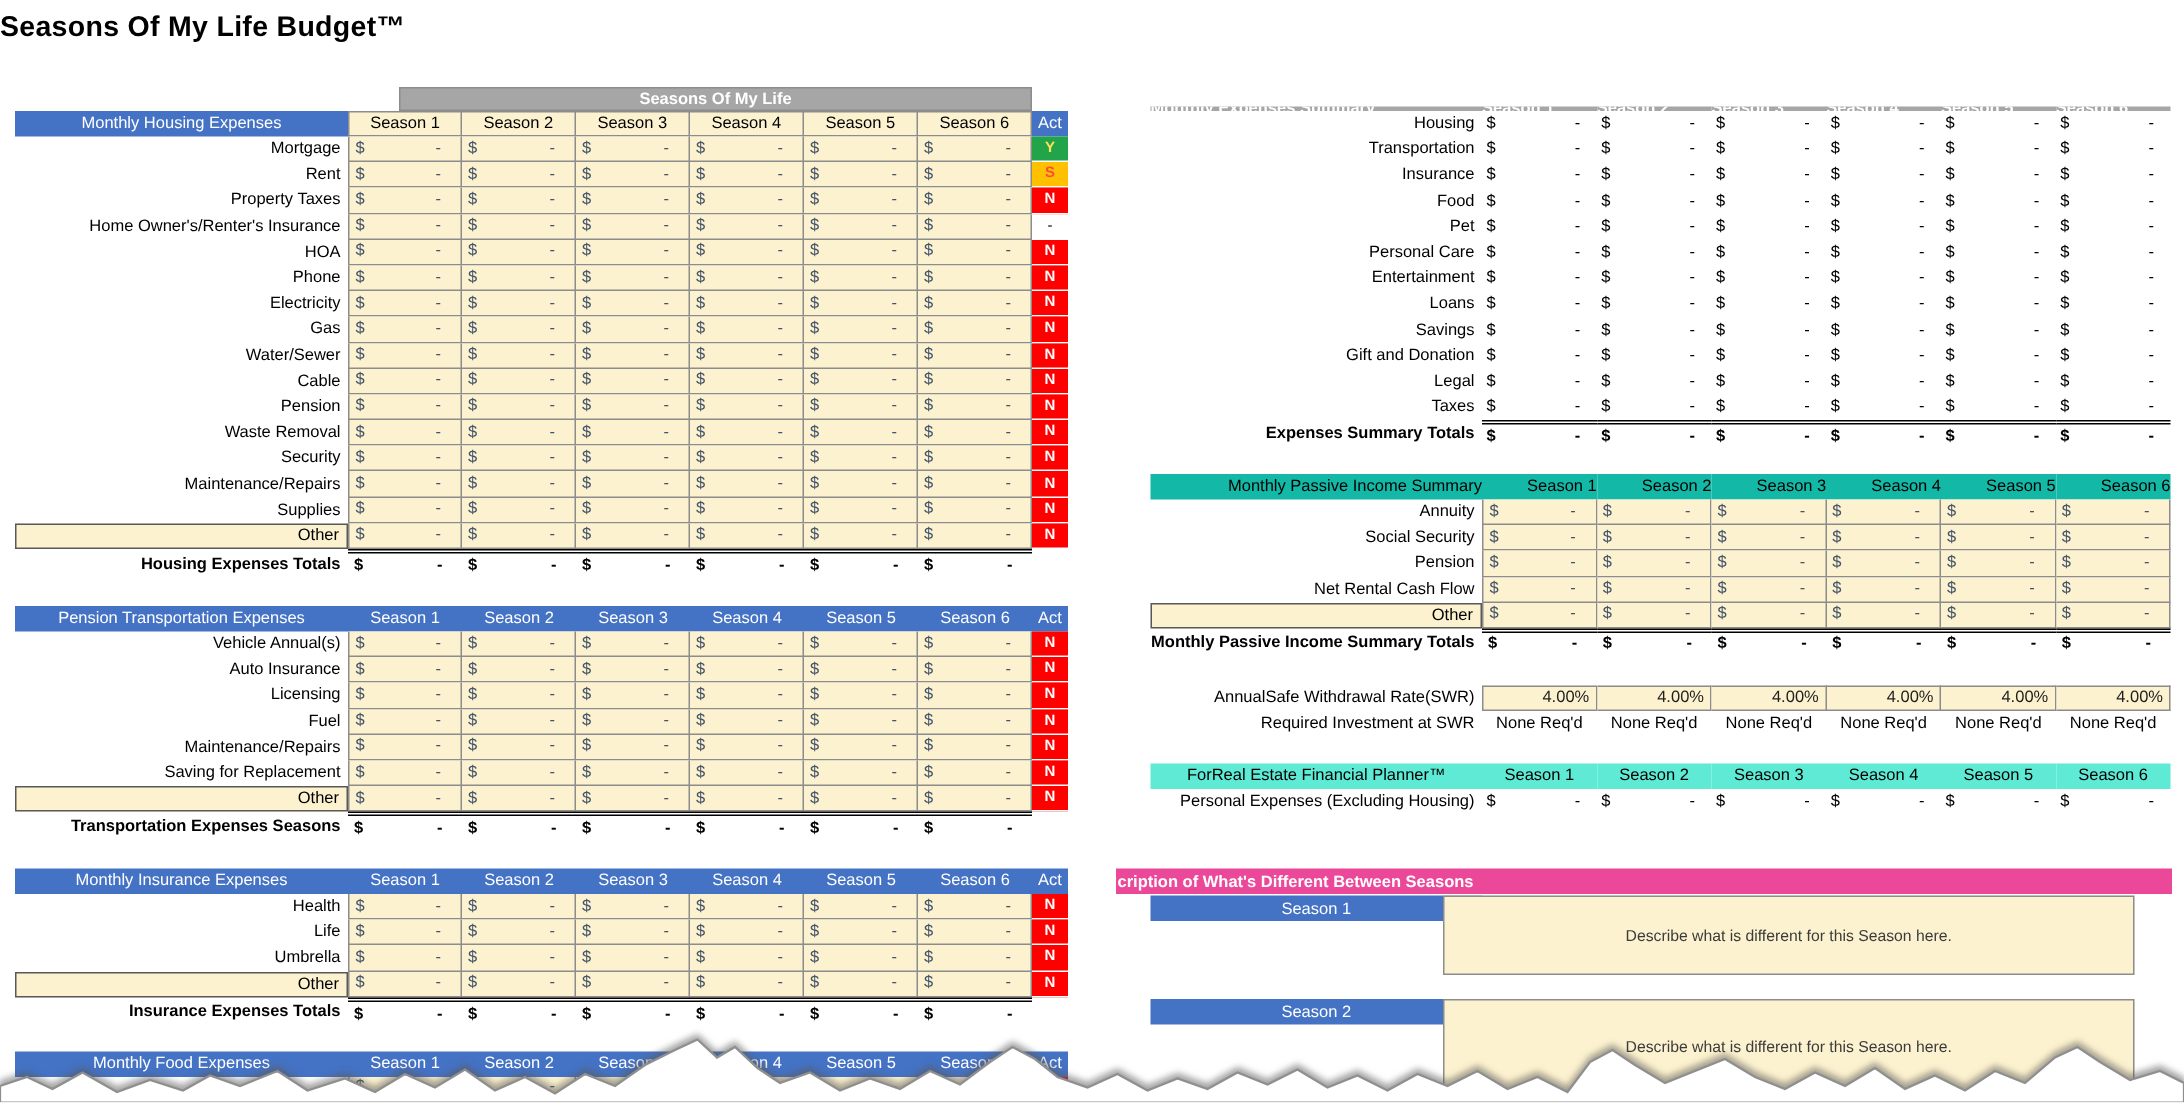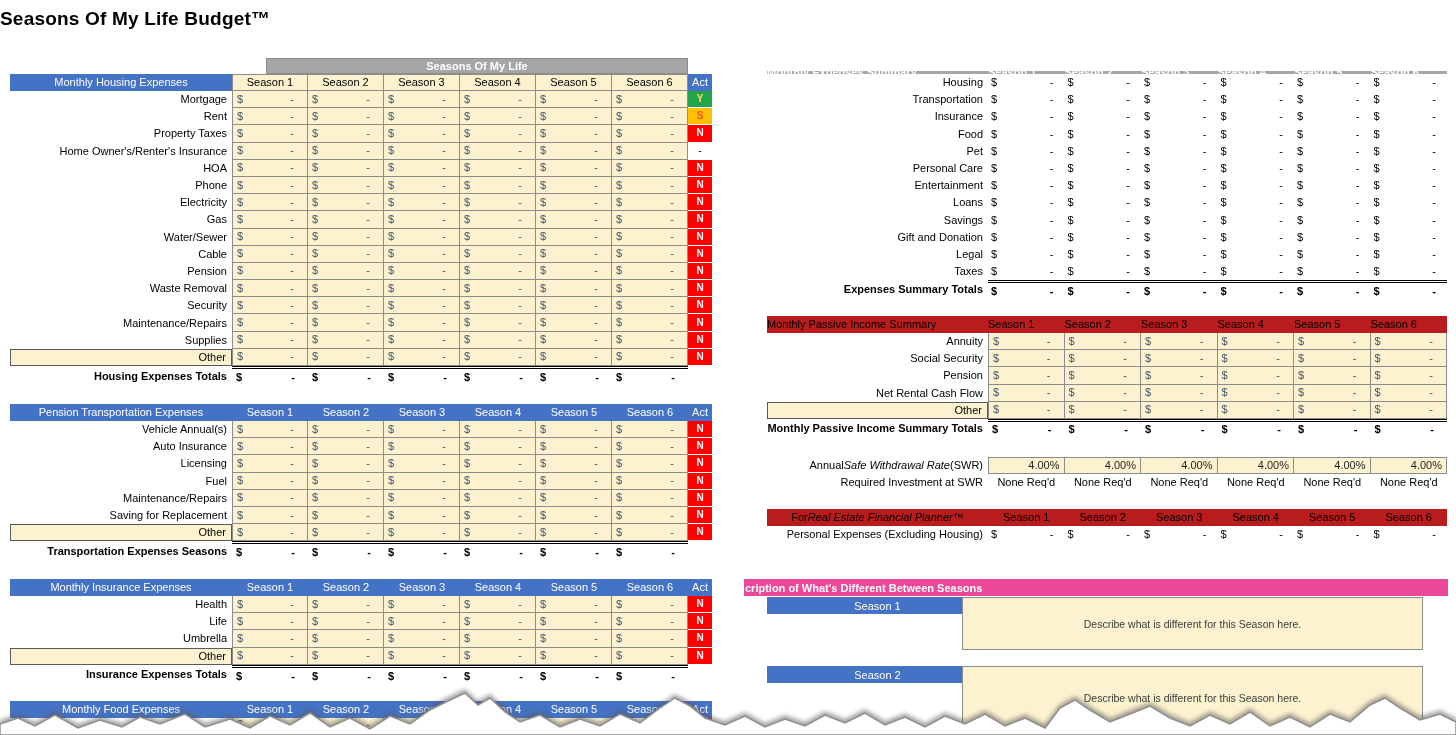--- a/index.html
+++ b/index.html
@@ -8,22 +8,22 @@
   #main-title{position:absolute;left:0;top:8px;width:100%;text-align:left;
         font-size:19px;font-weight:700;color:#000;letter-spacing:.2px;}
   .grid{position:absolute;display:grid;}
   .lt{left:10px;width:702px;grid-template-columns:222px repeat(6,76px) 24px;}
   .rt{left:767px;width:680px;grid-template-columns:221px repeat(6,76.5px);}
   .cell{display:flex;align-items:center;font-size:11px;color:#000;
         overflow:hidden;white-space:nowrap;line-height:1;}
   .lab{justify-content:flex-end;padding-right:5px;}
   .hblue{background:#4472C4;color:#fff;font-weight:400;justify-content:center;}
   .hgray{background:#A6A6A6;color:#fff;font-weight:700;justify-content:flex-start;margin-top:13px;}
-  .hgreen{background:#b91c1c;color:#000;justify-content:flex-start;}
-  .hgold{background:#b91c1c;color:#000;justify-content:center;}
+  .hgreen{background:#14b8a6;color:#000;justify-content:flex-end;}
+  .hgold{background:#5eead4;color:#000;justify-content:center;}
   .banner{background:#A6A6A6;color:#fff;font-weight:700;justify-content:center;
         border:1px solid #8c8c8c;margin-left:34px;}
   .scream{background:#FDF2CF;border-right:1px solid #8c8c8c;border-bottom:1px solid #8c8c8c;
         border-top:1px solid #8c8c8c;justify-content:center;}
   .val{background:#FDF2CF;border-right:1px solid #8c8c8c;border-bottom:1px solid #8c8c8c;
         color:#44546A;justify-content:space-between;padding:0 13px 0 4px;}
   .bl{border-left:1px solid #8c8c8c;}
   .val2{background:none;border:none;color:#000;justify-content:space-between;
         padding:0 11px 0 3px;}
   .valt{background:none;border:none;color:#000;font-weight:700;
@@ -33,21 +33,21 @@
   .hl{background:#FDF2CF;border:1px solid #595959;}
   .act{justify-content:center;font-weight:700;font-size:10px;border-bottom:1px solid #fff;}
   .act-Y{background:#21A44A;color:#FFE152;}
   .act-S{background:#FFC000;color:#FF4B3E;}
   .act-N{background:#FF0000;color:#fff;}
   .act-dash{background:#fff;color:#000;font-weight:400;}
   .pct{background:#FDF2CF;border:1px solid #8c8c8c;border-left:none;color:#1f1f1f;
         justify-content:flex-end;padding-right:4px;padding-left:20px;}
   .pct-first{border-left:1px solid #8c8c8c;}
   .noreq{justify-content:center;color:#000;}
-  .it{font-style:italic;}
+  .it{}
   .desc-header{position:absolute;left:744px;top:579px;width:703px;height:17px;
         background:#ec4899;color:#fff;font-weight:700;font-size:11px;
         display:flex;align-items:center;padding-left:1px;overflow:hidden;white-space:nowrap;}
   .season-bar{position:absolute;left:767px;width:221px;height:17px;background:#4472C4;
         color:#fff;font-size:11px;display:flex;align-items:center;justify-content:center;}
   .desc-box{position:absolute;left:962px;width:459px;background:#FDF2CF;
         border:1px solid #8c8c8c;display:flex;align-items:center;justify-content:center;
         font-size:10.5px;color:#3b3b3b;}
   #tear{position:absolute;left:0;top:685px;width:1456px;height:50px;pointer-events:none;}
   #tear path.white{fill:#fff;stroke:#8f8f8f;stroke-width:1.5;

